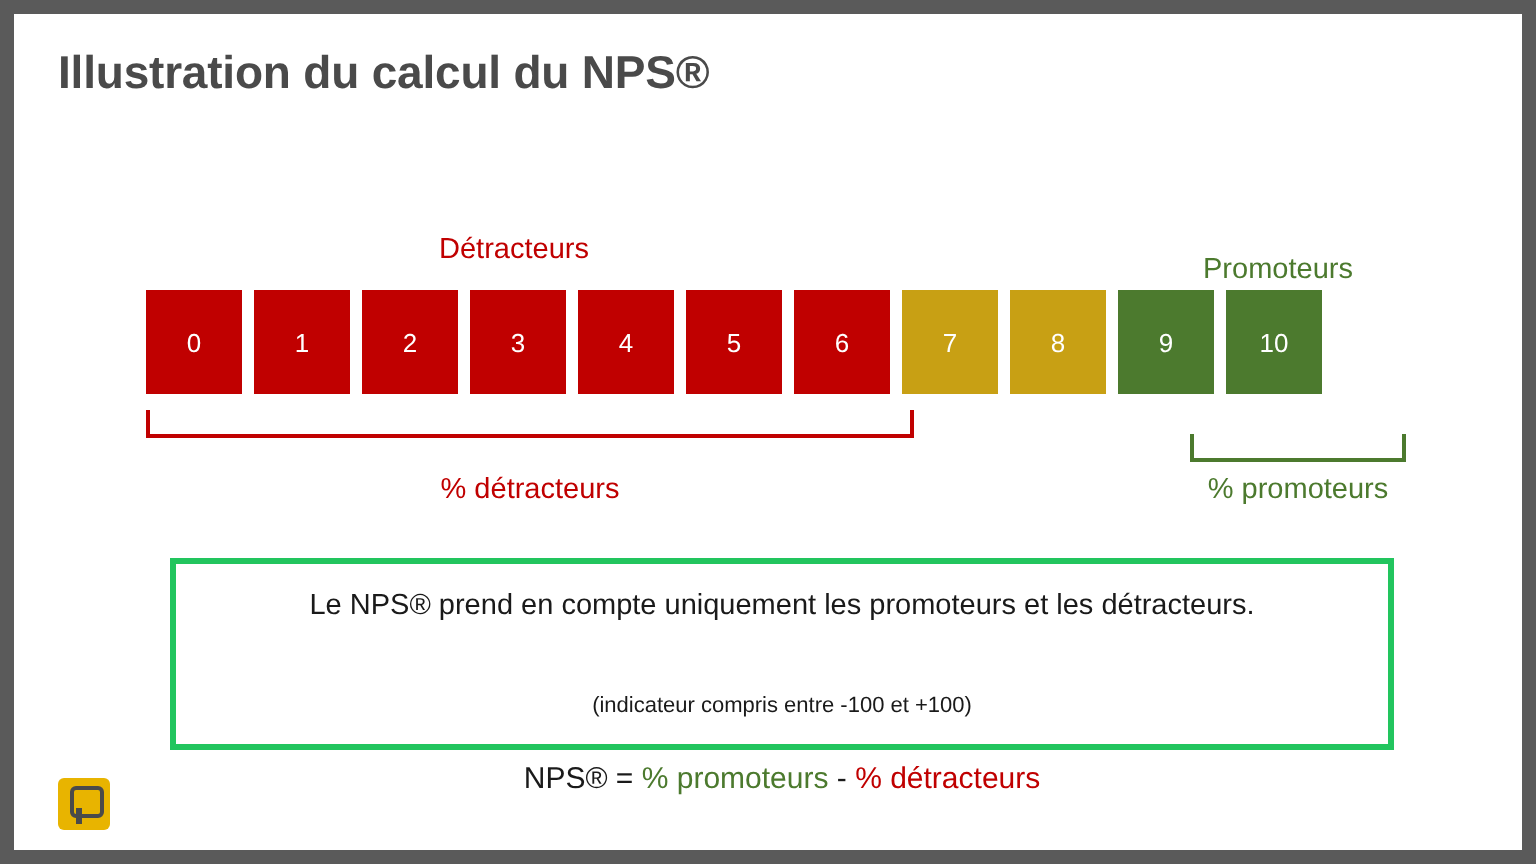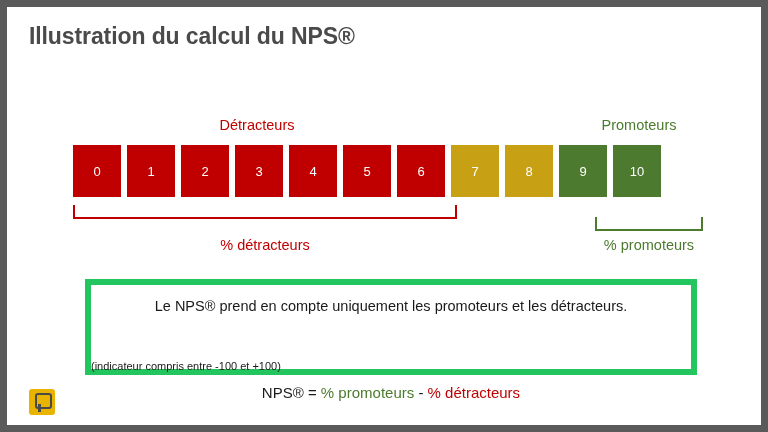--- a/index.html
+++ b/index.html
@@ -40,21 +40,21 @@
   }
 
   
   .grp-label {
     position: absolute;
     font-size: 14.5px;
     text-align: center;
   }
   .grp-det { left: 58px; top: 110px; width: 384px; color: #c00000; }
   .grp-pas { left: 452px; top: 110px; width: 110px; color: #c8a014; }
-  .grp-pro { left: 568px; top: 110px; width: 128px; color: #4c7a2e; }
+  .grp-pro { left: 568px; top: 120px; width: 128px; color: #4c7a2e; }
 
   
   .boxes {
     position: absolute;
     left: 66px; top: 138px;
     display: flex;
     gap: 6px;
   }
   .box {
     width: 48px; height: 52px;
@@ -97,21 +97,21 @@
     text-align: center;
   }
   .pct-det { left: 66px; top: 230px; width: 384px; color: #c00000; }
   .pct-pro { left: 568px; top: 230px; width: 148px; color: #4c7a2e; }
 
   
   .formula-box {
     position: absolute;
     left: 78px; top: 272px;
     width: 612px; height: 96px;
-    border: 6px solid #22c55e;
+    border: 3px solid #22c55e;
     background: #ffffff;
   }
   .f-line1 {
     position: absolute;
     left: 0; right: 0; top: 13px;
     text-align: center;
     font-size: 14.5px;
     color: #1a1a1a;
   }
   .f-line2 {
@@ -119,22 +119,22 @@
     left: 0; right: 0; top: 61px;
     text-align: center;
     font-size: 15px;
     color: #1a1a1a;
     margin-top: 38px;
   }
   .f-line2 .pro-t { color: #4c7a2e; }
   .f-line2 .det-t { color: #c00000; }
   .f-line3 {
     position: absolute;
-    left: 0; right: 0; top: 75px;
-    text-align: left;
+    left: 0; right: 0; top: 65px;
+    text-align: center;
     font-size: 11px;
     color: #1a1a1a;
   }
 
   
   .footer {
     position: absolute;
     left: 22px; bottom: 10px;
     display: flex;
     align-items: center;

